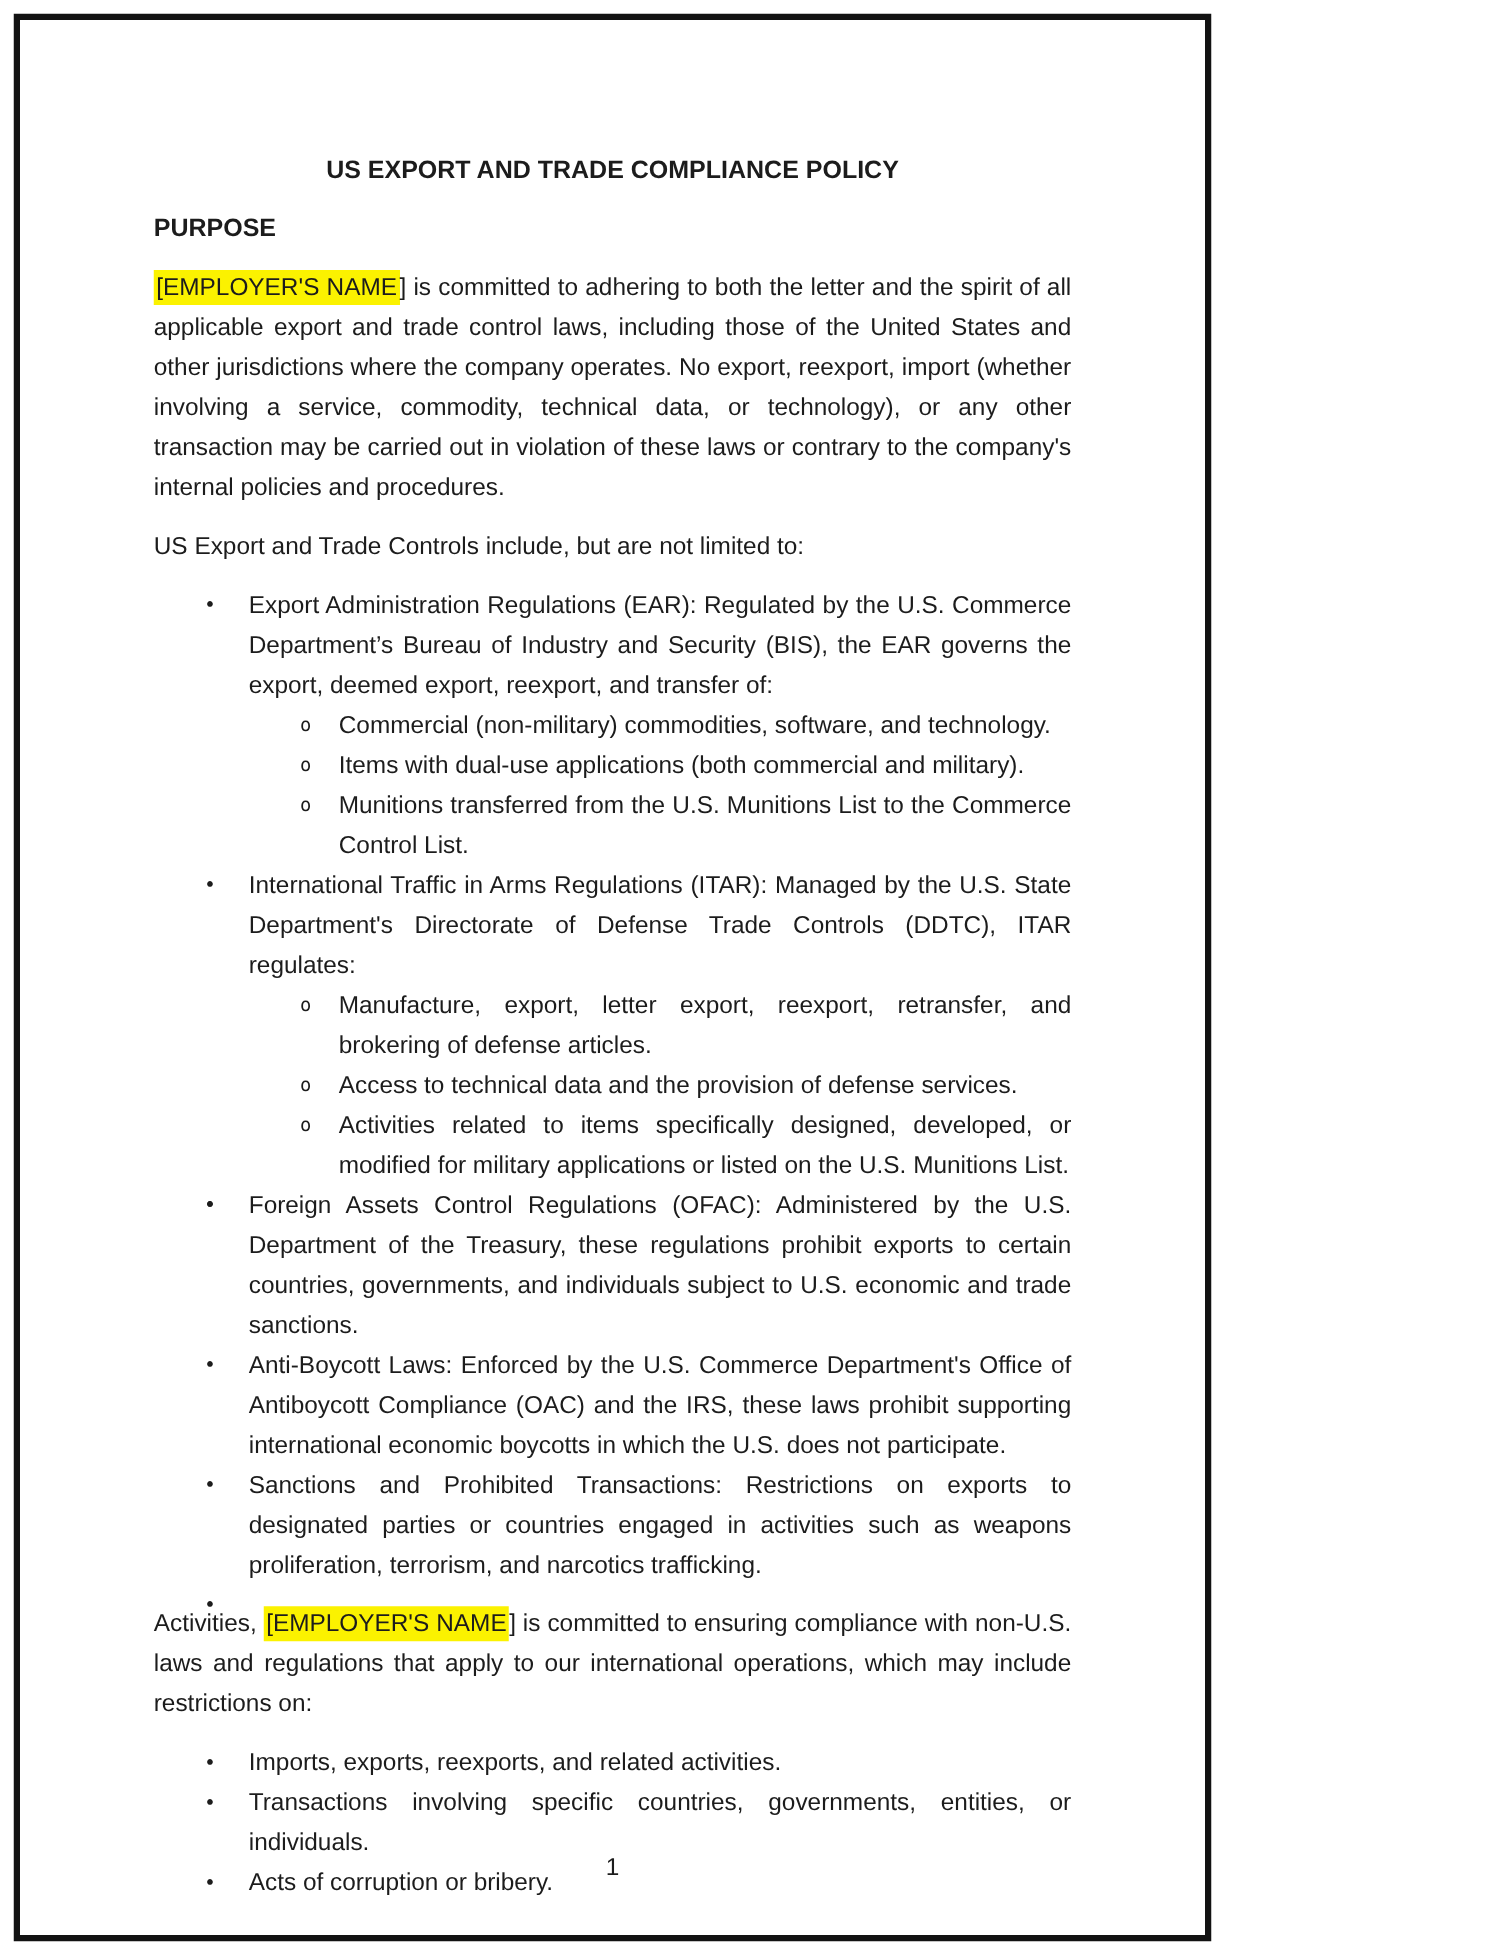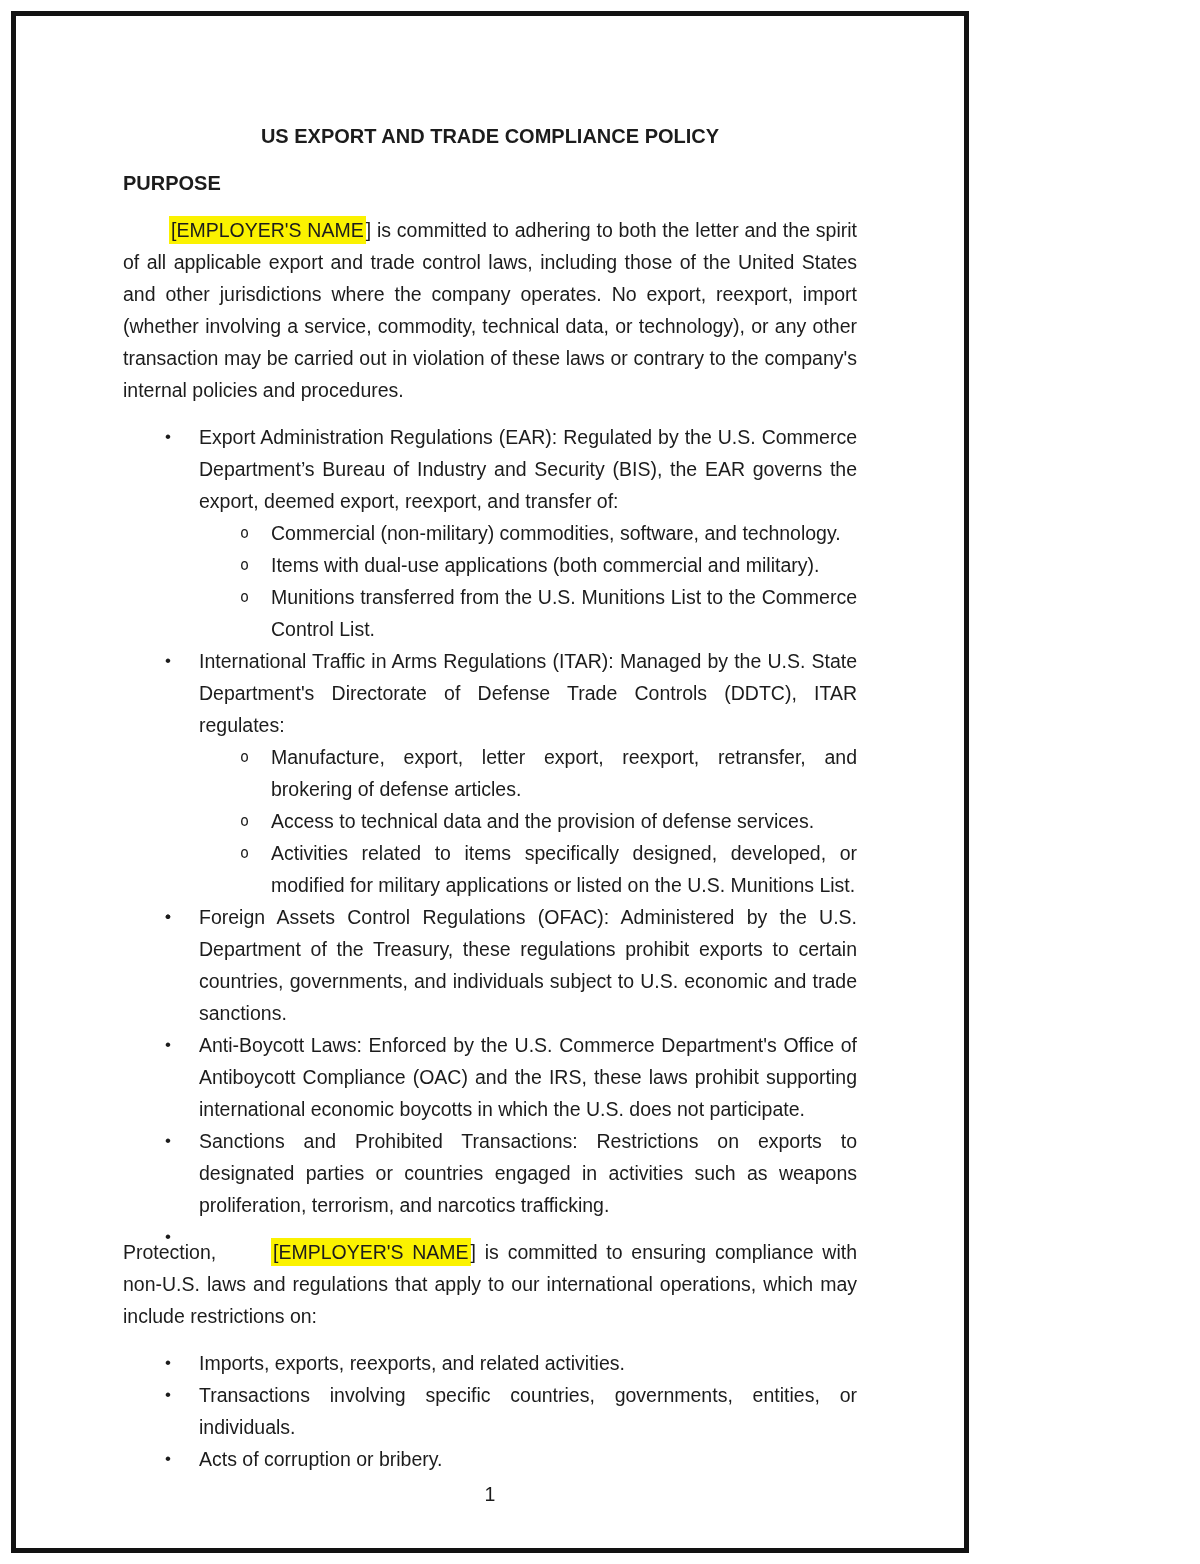--- a/index.html
+++ b/index.html
@@ -65,21 +65,20 @@
   .li.sub { padding-left: 148px; }
   .li.sub > .marker {
     left: 117px;
     font-family: "DejaVu Sans Mono", monospace;
     font-size: 15px;
     line-height: 32px;
   }
   .hl {
     background: var(--highlight);
     padding: 3px 2px;
-    margin-left: 46px;
   }
   .page-num {
     position: absolute;
     top: 1478px; left: 0; right: 0;
     text-align: center;
   }
 </style>
 </head>
 <body>
 
@@ -87,20 +86,21 @@
   <div class="frame"></div>
 
   <div class="content">
 
     <div class="title">US EXPORT AND TRADE COMPLIANCE POLICY</div>
 
     <div class="heading">PURPOSE</div>
 
     <p class="para"><span class="hl">[EMPLOYER'S NAME</span><span>] is committed to adhering to both the letter and the spirit of all applicable export and trade control laws, including those of the United States and other jurisdictions where the company operates. No export, reexport, import (whether involving a service, commodity, technical data, or technology), or any other transaction may be carried out in violation of these laws or contrary to the company's internal policies and procedures.</span></p>
 
+    <p class="para">US Export and Trade Controls include, but are not limited to:</p>
 
     <div class="list">
 
       <div class="li">
         <span class="marker">•</span>
         <span>Export Administration Regulations (EAR): Regulated by the U.S. Commerce Department’s Bureau of Industry and Security (BIS), the EAR governs the export, deemed export, reexport, and transfer of:</span>
       </div>
       <div class="li sub">
         <span class="marker">o</span>
         <span>Commercial (non-military) commodities, software, and technology.</span>
@@ -149,21 +149,21 @@
         <span class="marker">•</span>
         <span>Sanctions and Prohibited Transactions: Restrictions on exports to designated parties or countries engaged in activities such as weapons proliferation, terrorism, and narcotics trafficking.</span>
       </div>
 
       <div class="li">
         <span class="marker">•</span>
       </div>
 
     </div>
 
-    <p class="para"><span>Protection, </span><span class="hl">[EMPLOYER'S NAME</span><span>] is committed to ensuring compliance with non-U.S. laws and regulations that apply to our international operations, which may include restrictions on:</span></p>
+    <p class="para"><span>Activities, </span><span class="hl">[EMPLOYER'S NAME</span><span>] is committed to ensuring compliance with non-U.S. laws and regulations that apply to our international operations, which may include restrictions on:</span></p>
 
     <div class="list">
       <div class="li">
         <span class="marker">•</span>
         <span>Imports, exports, reexports, and related activities.</span>
       </div>
       <div class="li">
         <span class="marker">•</span>
         <span>Transactions involving specific countries, governments, entities, or individuals.</span>
       </div>

